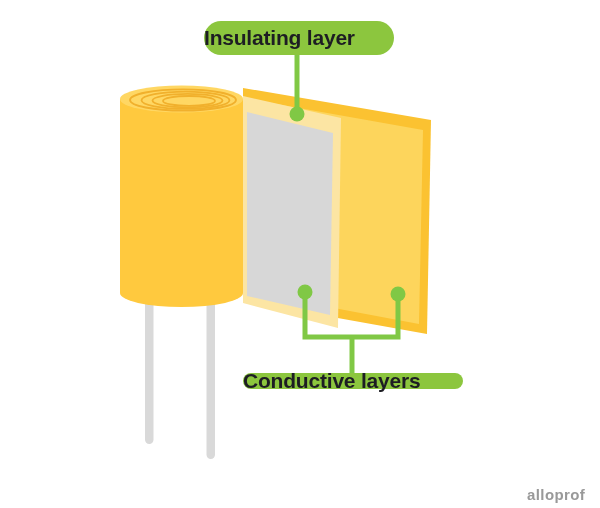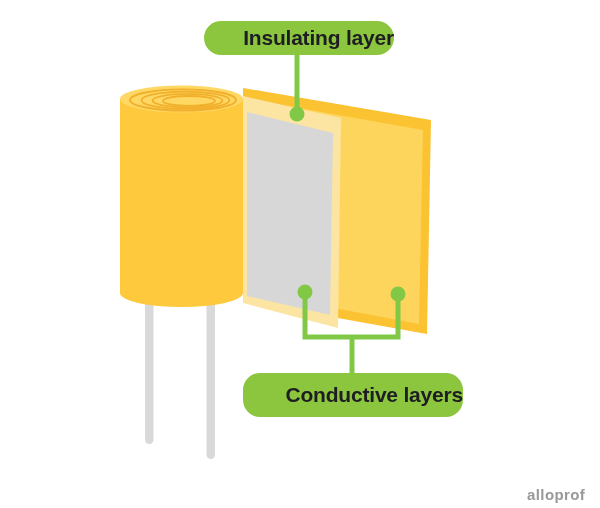--- a/index.html
+++ b/index.html
@@ -2,26 +2,26 @@
 <html><head>
 <meta charset="utf-8">
 <style>
   html,body{margin:0;padding:0;background:#ffffff;}
   .stage{
     position:relative;width:600px;height:508px;background:#ffffff;
     font-family:"Liberation Sans",sans-serif;overflow:hidden;
   }
   .stage svg{position:absolute;left:0;top:0;}
   .pill{
-    position:absolute;display:flex;align-items:center;justify-content:flex-end;
+    position:absolute;display:flex;align-items:center;justify-content:flex-start;
     background:#8CC63E;border-radius:17px;color:#1D1D23;
     font-weight:700;font-size:21px;white-space:nowrap;letter-spacing:-0.2px;
   }
   .pill-top{left:204px;top:21px;width:190px;height:34px;}
-  .pill-bottom{left:243px;top:373px;width:220px;height:44px;}
+  .pill-bottom{left:243px;top:373px;width:220px;height:16px;}
   .watermark{
     position:absolute;left:527px;top:486px;
     font-size:15px;font-weight:700;color:#999999;letter-spacing:0.4px;
   }
 </style>
 </head>
 <body>
 
 <div class="stage">
 

